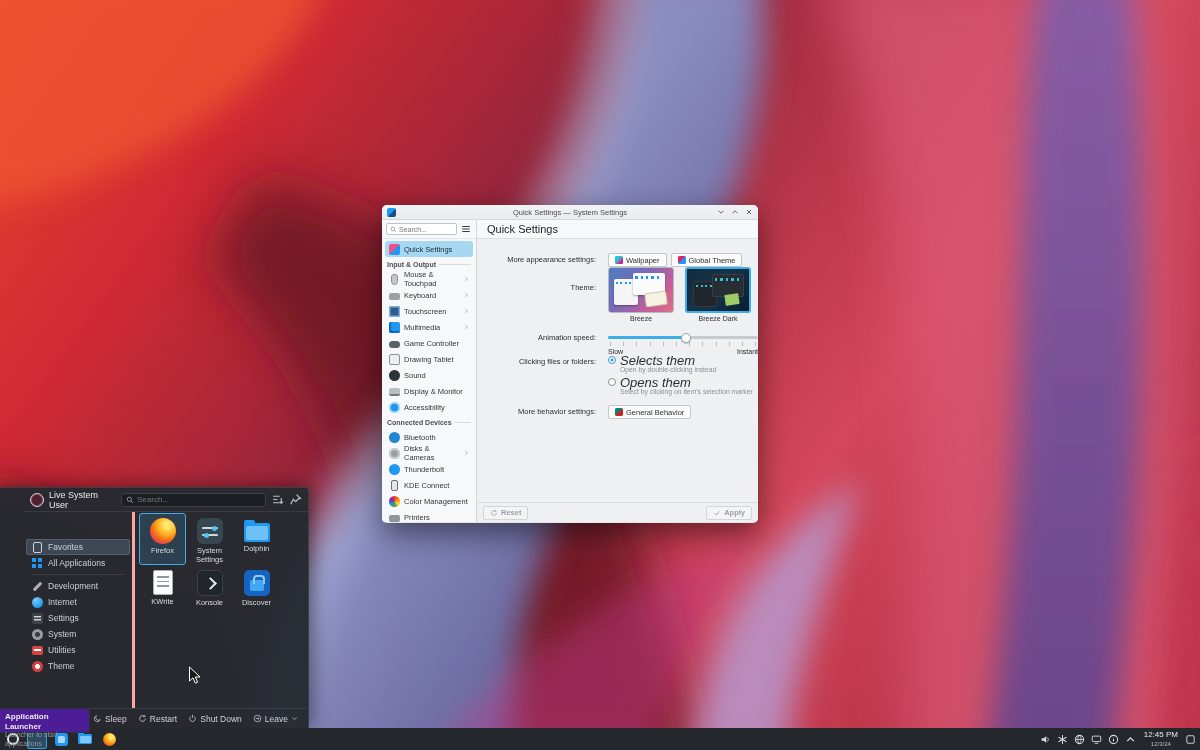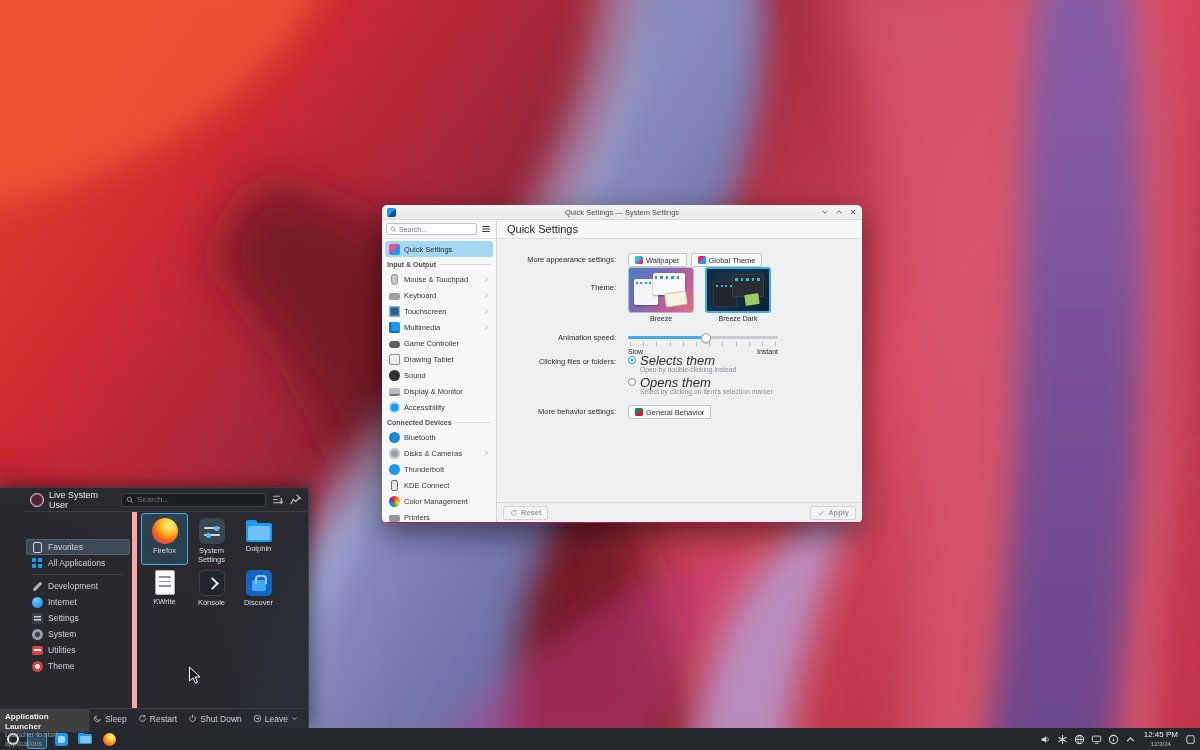--- a/index.html
+++ b/index.html
@@ -4,22 +4,22 @@
 <style>
   html,body{margin:0;padding:0;background:#000;}
   *{box-sizing:border-box;font-family:"Liberation Sans",sans-serif;}
   #stage{position:relative;width:1200px;height:750px;overflow:hidden;background:#7a1b2a;}
   svg{display:block}
 
   
   #wallpaper{position:absolute;inset:0;}
 
   
-  .sw{position:absolute;left:382px;top:205px;width:480px;height:318px;border-radius:5px;
-      box-shadow:0 10px 30px rgba(0,0,0,.5);background:#be185d;overflow:hidden;font-size:8px;color:#2b2e31;}
+  .sw{position:absolute;left:382px;top:205px;width:376px;height:318px;border-radius:5px;
+      box-shadow:0 10px 30px rgba(0,0,0,.5);background:#e5e5e5;overflow:hidden;font-size:8px;color:#2b2e31;}
   .sw-titlebar{height:15px;background:linear-gradient(#f2f3f4,#e9ebec);border-bottom:1px solid #d4d7d9;
       display:flex;align-items:center;padding:0 5px;position:relative;}
   .sw-winicon{width:9px;height:9px;background:linear-gradient(135deg,#1d99f3 0 55%,#12528a 55% 100%);border-radius:2px;}
   .sw-title{position:absolute;left:0;right:0;text-align:center;font-size:7.5px;color:#4a4e52;}
   .sw-controls{margin-left:auto;display:flex;gap:6px;align-items:center;z-index:2;color:#5a5e62;}
   .sw-ctrl{width:8px;height:8px;}
   .sw-ctrl svg{width:8px;height:8px;}
   .sw-body{display:flex;height:302px;}
   .sw-side{width:115px;background:#f7f8f9;border-right:1px solid #d4d7d9;display:flex;flex-direction:column;}
   .sw-toolbar{height:19px;display:flex;align-items:center;gap:3px;padding:0 4px;border-bottom:1px solid #e3e5e7;}
@@ -120,21 +120,21 @@
   .lc{width:12px;height:12px;flex:none;display:flex;align-items:center;justify-content:center;}
   .lc-favorites{border:1px solid #cfd5da;border-radius:2px;width:9px;height:11px;margin:0 1px;}
   .lc-all-apps{width:10px;height:10px;background-image:linear-gradient(#1d99f3,#1d99f3),linear-gradient(#1d99f3,#1d99f3),linear-gradient(#1d99f3,#1d99f3),linear-gradient(#1d99f3,#1d99f3);
       background-size:4px 4px;background-position:0 0,6px 0,0 6px,6px 6px;background-repeat:no-repeat;}
   .lc-development{width:11px;height:3px;background:#aab2ba;border-radius:2px;transform:rotate(-45deg);}
   .lc-internet{width:11px;height:11px;border-radius:50%;background:radial-gradient(circle at 35% 30%,#7fc8f8,#1d99f3 70%,#0f6cb4 100%);}
   .lc-settings{width:11px;height:11px;background:#3b4248;border-radius:2px;background-image:linear-gradient(#cfd5da,#cfd5da),linear-gradient(#cfd5da,#cfd5da);background-size:7px 1.5px;background-position:2px 3px,2px 6.5px;background-repeat:no-repeat;}
   .lc-system{width:11px;height:11px;border-radius:50%;background:radial-gradient(circle,#3a4046 0 30%,#959da4 34% 100%);}
   .lc-utilities{width:11px;height:9px;background:#d64541;border-radius:2px;background-image:linear-gradient(#fff,#fff);background-size:7px 2px;background-position:2px 3.5px;background-repeat:no-repeat;}
   .lc-help{width:11px;height:11px;border-radius:50%;background:radial-gradient(circle,#fff 0 28%,#d33f3f 32% 100%);}
-  .kf-grid{flex:1;border-left:5px solid #fca5a5;padding:1px 0 0 4px;display:flex;flex-wrap:wrap;align-content:flex-start;}
+  .kf-grid{flex:1;border-left:3px solid #fca5a5;padding:1px 0 0 4px;display:flex;flex-wrap:wrap;align-content:flex-start;}
   .kf-app{width:47px;min-height:47px;border-radius:3px;display:flex;flex-direction:column;align-items:center;padding-top:4px;border:1px solid transparent;}
   .kf-app.selected{background:rgba(61,174,233,.18);border-color:#3daee9;}
   .kf-app-label{font-size:7.5px;color:#d8dde2;text-align:center;line-height:1.15;margin-top:3px;padding:0 1px;}
   .appic{width:26px;height:26px;flex:none;position:relative;}
   .app-firefox{border-radius:50%;background:radial-gradient(circle at 66% 28%,#ffe66b 0 12%,#ffb01e 38%,#f2641c 62%,#e2326e 84%,#9a1c84 100%);}
   .app-system-settings{background:#37474f;border-radius:6px;}
   .app-system-settings::before{content:'';position:absolute;left:5px;top:9px;width:16px;height:2px;background:#cfd8dc;border-radius:1px;box-shadow:0 7px 0 #cfd8dc;}
   .app-system-settings::after{content:'';position:absolute;left:15px;top:7.5px;width:5px;height:5px;border-radius:50%;background:#4fc3f7;box-shadow:-8px 7px 0 #4fc3f7;}
   .app-dolphin{width:26px;height:19px;margin-top:5px;background:#1d99f3;border-radius:2px;}
   .app-dolphin::before{content:'';position:absolute;top:-3px;left:0;width:11px;height:4px;background:#1d99f3;border-radius:2px 2px 0 0;}
@@ -145,21 +145,21 @@
   .app-konsole::before{content:'';position:absolute;left:8px;top:8px;width:7px;height:7px;border-top:2.5px solid #e8eaed;border-right:2.5px solid #e8eaed;transform:rotate(45deg);}
   .app-discover{background:#1565c0;border-radius:5px;}
   .app-discover::before{content:'';position:absolute;left:6px;top:10px;right:6px;bottom:5px;background:#42a5f5;border-radius:2px;}
   .app-discover::after{content:'';position:absolute;left:9px;top:5px;width:8px;height:7px;border:2px solid #90caf9;border-bottom:none;border-radius:4px 4px 0 0;}
   .kf-footer{height:20px;border-top:1px solid #383d44;display:flex;align-items:center;justify-content:flex-end;gap:11px;padding:0 10px;}
   .kf-act{display:flex;align-items:center;gap:3px;color:#ccd2d8;font-size:8.5px;}
   .kf-act svg{width:9px;height:9px;color:#b8bec4;}
   .kf-act .chev svg{width:7px;height:7px;}
 
   
-  .tooltip{position:absolute;left:0;top:708px;width:90px;height:25px;background:#404040;border:1px solid #2e3338;border-left:none;
+  .tooltip{position:absolute;left:0;top:708px;width:90px;height:25px;background:#4c1d95;border:1px solid #2e3338;border-left:none;
       border-radius:0 3px 3px 0;padding:3px 5px;z-index:8;}
   .tt-title{font-size:8px;font-weight:bold;color:#e8eaed;line-height:1.2;}
   .tt-sub{font-size:7px;color:#8f969c;line-height:1.2;}
 
   
   .taskbar{position:absolute;left:0;bottom:0;width:1200px;height:22px;background:#24282d;display:flex;align-items:center;z-index:6;}
   .tb-left{display:flex;align-items:center;gap:4px;padding-left:3px;}
   .task{width:20px;height:20px;display:flex;align-items:center;justify-content:center;border-radius:3px;}
   .task.active{background:rgba(61,174,233,.28);box-shadow:inset 0 0 0 1px rgba(61,174,233,.85);}
   .t-logo{width:12px;height:12px;border:2px solid #eceff1;border-radius:50%;}

